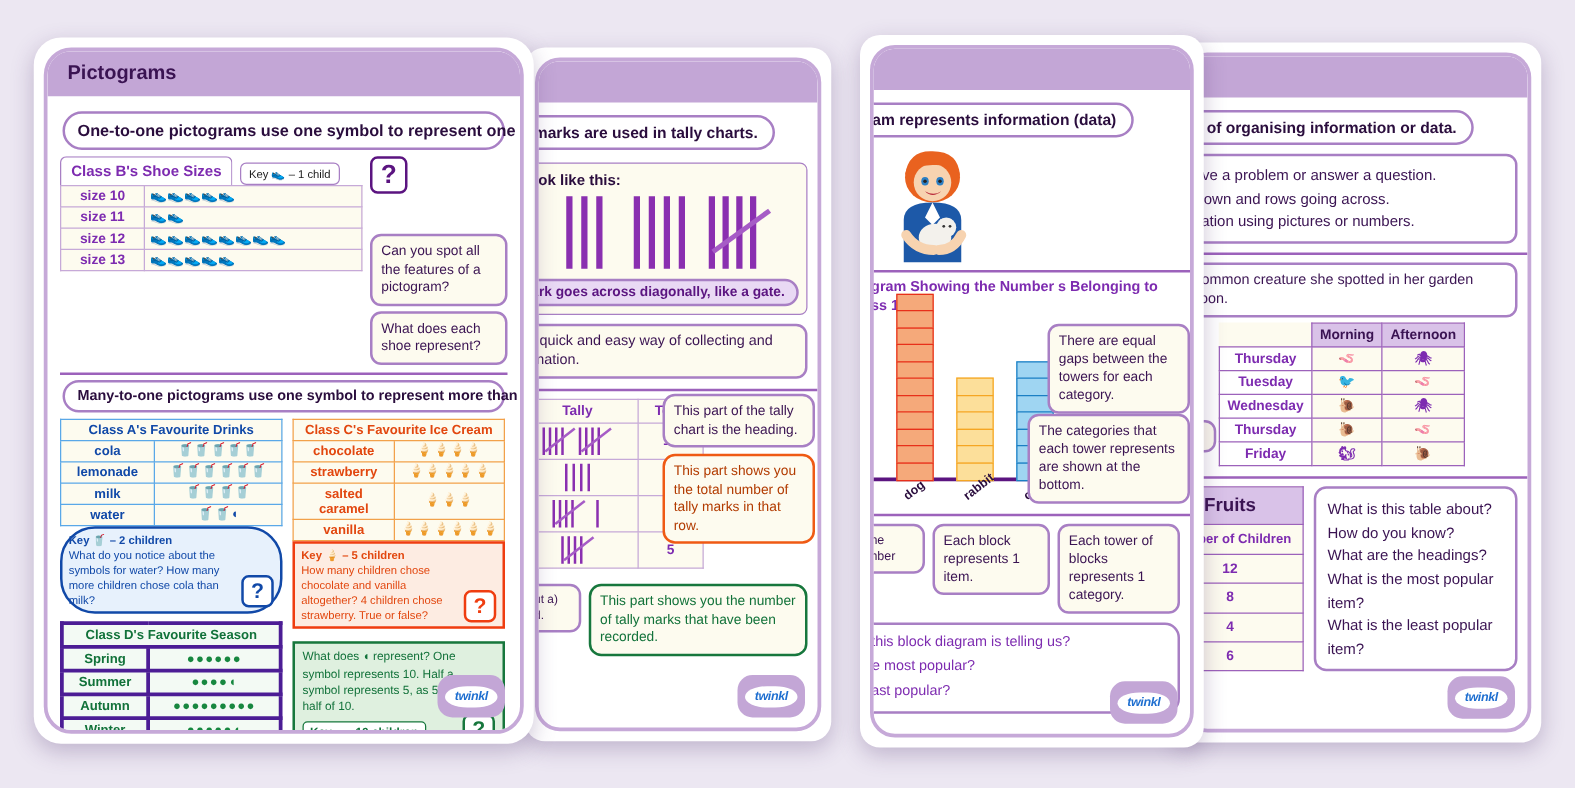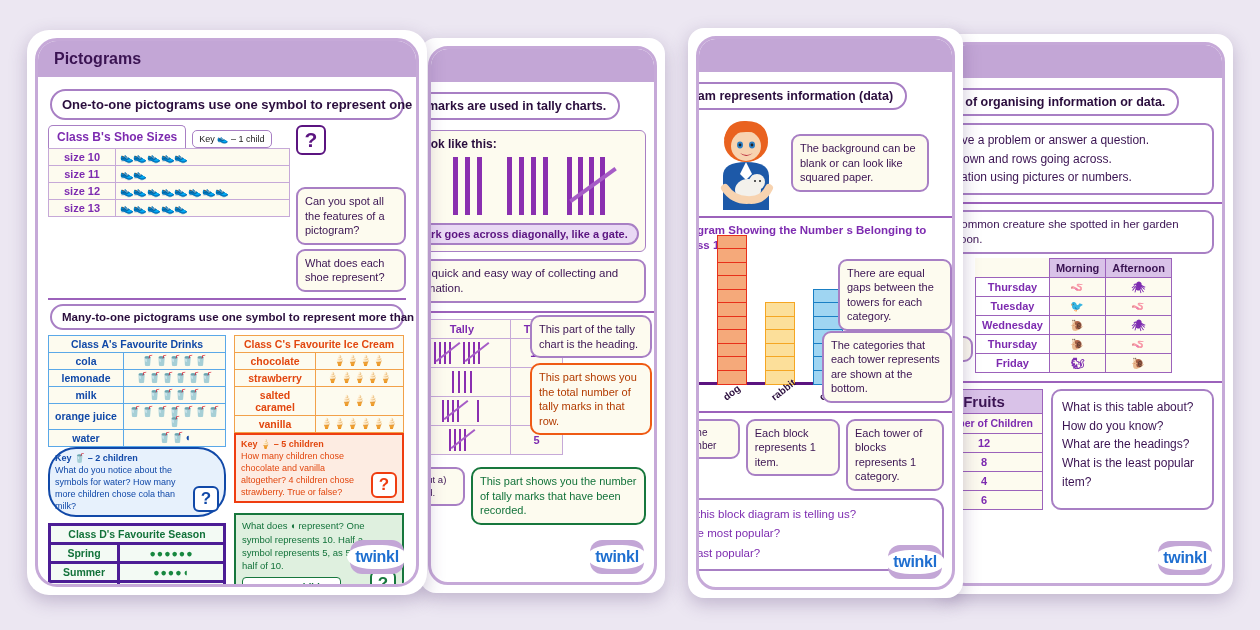--- a/index.html
+++ b/index.html
@@ -120,22 +120,22 @@
   .fruit th{background:#d9c2e8;}
   .qlist{border:2px solid #a87fc4;border-radius:10px;background:#fff;
       padding:7px 9px;color:#3a1352;font-size:12px;line-height:1.55;}
 
   
   .twinkl{
     position:absolute;background:#c3a6d6;border-radius:12px;
     width:54px;height:34px;display:flex;align-items:center;justify-content:center;
   }
   .twinkl span{
-    background:#fff;border-radius:50%/60%;padding:3px 8px;font-size:16px;font-weight:bold;
-    color:#1f6fd0;letter-spacing:-.3px;
+    background:#fff;border-radius:50%/60%;padding:3px 8px;font-size:10px;font-weight:bold;
+    color:#1f6fd0;letter-spacing:-.3px;font-style:italic;
   }
   .emo{font-size:12px;line-height:1;}
 </style>
 </head>
 <body>
 
 <div class="stage">
 
   <div class="card" id="p4">
     <div class="card-inner">
@@ -215,20 +215,21 @@
             <tr>
                   <td>6</td>
                 </tr>
           </tbody>
             </table>
 
           <div class="qlist" style="flex:1;">
             <div>What is this table about?</div>
             <div>How do you know?</div>
             <div>What are the headings?</div>
+            <div>What is the most popular item?</div>
             <div>What is the least popular item?</div>
           </div>
         </div>
       </div>
       <div class="twinkl" style="right:10px;bottom:8px;">
         <span>twinkl</span>
       </div>
     </div>
   </div>
 
@@ -255,21 +256,20 @@
               <ellipse cx="41" cy="72" rx="13" ry="11" fill="#f3f1ec"></ellipse>
               <circle cx="50" cy="64" r="8" fill="#f3f1ec"></circle>
               <path d="M45 57 L47 63 L51 60Z" fill="#f3f1ec"></path>
               <path d="M54 57 L56 63 L51 61Z" fill="#f3f1ec"></path>
               <circle cx="48" cy="63" r="1.1" fill="#333"></circle>
                 <circle cx="53" cy="63" r="1.1" fill="#333"></circle>
               <path d="M18 70 Q26 82 40 82" stroke="#f7d3b0" stroke-width="8" fill="none" stroke-linecap="round"></path>
               <path d="M62 70 Q56 82 44 82" stroke="#f7d3b0" stroke-width="8" fill="none" stroke-linecap="round"></path>
             </svg>
           </div>
-          <div class="boxnote" style="width:120px;margin-top:16px;">The background can be blank or can look like squared paper.</div>
         </div>
 
         <div class="rule" style="margin:6px -8px 5px;"></div>
 
         <div class="chart-title" style="margin-left:-28px;">Diagram Showing the Number s Belonging to Class 1</div>
 
         <div style="position:relative;">
           <div class="blockchart" style="margin-left:-28px;">
             <div class="axis"></div>
 
@@ -481,24 +481,20 @@
                 <td style="width:66px;">cola</td>
                 <td class="sym">🥤🥤🥤🥤🥤</td>
               </tr>
               <tr>
                 <td>lemonade</td>
                 <td class="sym">🥤🥤🥤🥤🥤🥤</td>
               </tr>
               <tr>
                 <td>milk</td>
                 <td class="sym">🥤🥤🥤🥤</td>
-              </tr>
-              <tr>
-                <td>orange juice</td>
-                <td class="sym">🥤🥤🥤🥤🥤🥤🥤🥤</td>
               </tr>
               <tr>
                 <td>water</td>
                 <td class="sym">🥤🥤◖</td>
               </tr>
             </tbody>
               </table>
             <div class="note-blue" style="padding:3px 5px;font-size:9px;line-height:1.35;display:flex;gap:4px;align-items:flex-start;border-radius:28px;">
               <div>
                 <div style="font-weight:bold;">Key 🥤 – 2 children</div>

